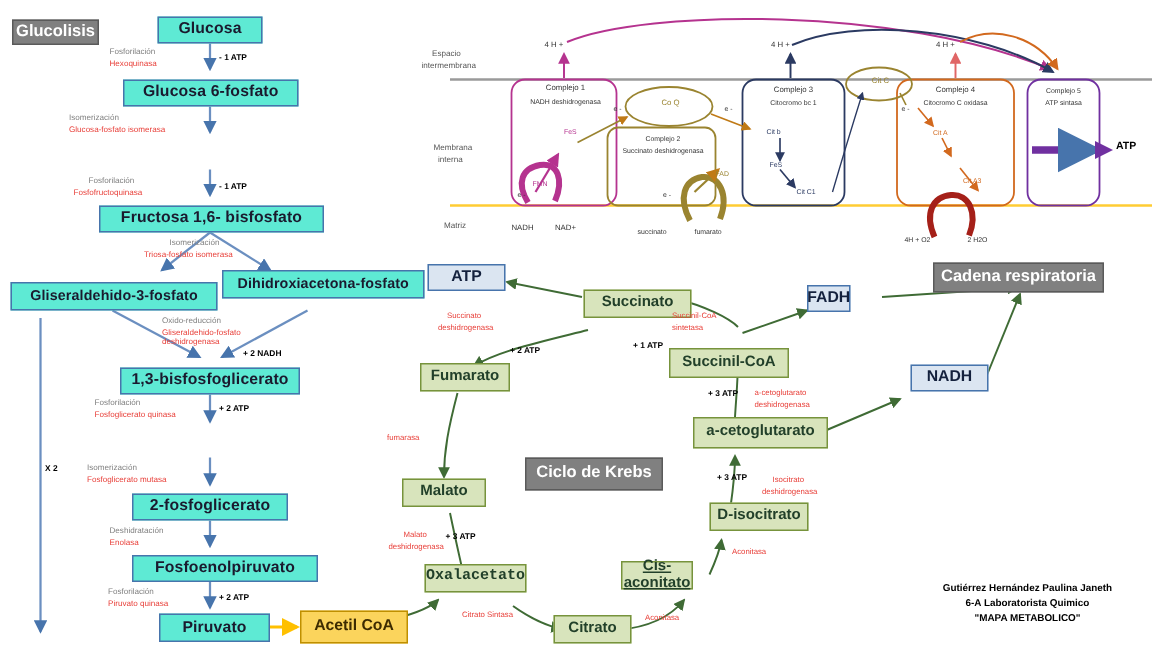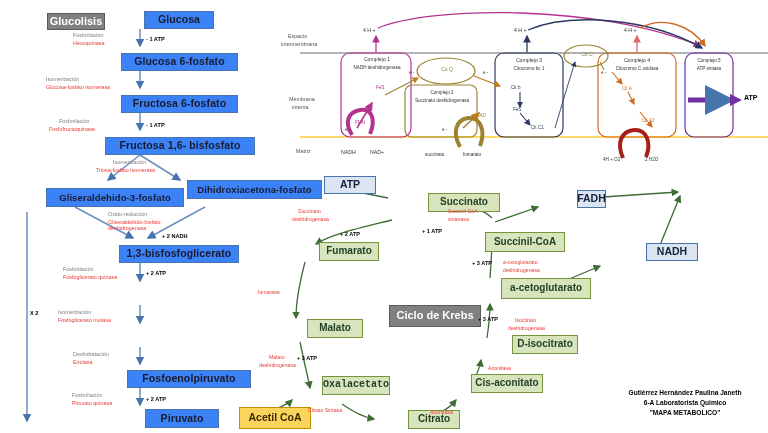--- a/index.html
+++ b/index.html
@@ -3,24 +3,24 @@
 <meta charset="utf-8">
 <style>
   html,body{margin:0;padding:0;background:#ffffff;}
   body{width:768px;height:433px;position:relative;overflow:hidden;
        font-family:"Liberation Sans", sans-serif;}
   .stage{position:relative;width:768px;height:433px;}
 
   
   .node{position:absolute;box-sizing:border-box;display:flex;
         align-items:center;justify-content:center;text-align:center;
-        line-height:1.05;margin-left:39px;}
-
-  
-  .blue{background:#3b82f6;border:1px solid #4774ac;color:#1a1a2e;
+        line-height:1.05;}
+
+  
+  .blue{background:#5eead4;border:1px solid #4774ac;color:#1a1a2e;
         font-size:10.5px;font-weight:600;letter-spacing:.1px;}
   .blue.sm{font-size:9.5px;}
 
   
   .green{background:#d8e4bc;border:1px solid #77933c;color:#22402a;
          font-size:10px;font-weight:600;}
 
   
   .lblue{background:#dbe5f1;border:1px solid #4774ac;color:#14213d;
          font-size:10.5px;font-weight:700;}
@@ -166,25 +166,25 @@
     <path d="M623,158 C616,142 622,131 634,130 C646,129 652,142 646,157" stroke="#a52019" stroke-width="4" fill="none"></path>
 
     <line x1="688" y1="100" x2="730" y2="100" stroke="#7030a0" stroke-width="5" marker-end="url(#ab)"></line>
     <polygon points="730,94 742,100 730,106" fill="#7030a0"></polygon>
   </svg>
 
   <div class="node gray" style="left:8px;top:13px;width:58px;height:17px;">Glucolisis</div>
 
   <div class="node blue" style="left:105px;top:11px;width:70px;height:18px;">Glucosa</div>
   <div class="node blue" style="left:82px;top:53px;width:117px;height:18px;">Glucosa 6-fosfato</div>
-  <div class="node blue" style="left:82px;top:95px;width:117px;height:18px;">Fructosa 6-fosfato</div>
   <div class="node blue" style="left:66px;top:137px;width:150px;height:18px;">Fructosa 1,6- bisfosfato</div>
   <div class="node blue sm" style="left:7px;top:188px;width:138px;height:19px;">Gliseraldehido-3-fosfato</div>
   <div class="node blue sm" style="left:148px;top:180px;width:135px;height:19px;">Dihidroxiacetona-fosfato</div>
   <div class="node blue" style="left:80px;top:245px;width:120px;height:18px;">1,3-bisfosfoglicerato</div>
+  <div class="node blue" style="left:88px;top:329px;width:104px;height:18px;">2-fosfoglicerato</div>
   <div class="node blue" style="left:88px;top:370px;width:124px;height:18px;">Fosfoenolpiruvato</div>
   <div class="node blue" style="left:106px;top:409px;width:74px;height:19px;">Piruvato</div>
 
   <div class="lbl lbl-gray" style="left:73px;top:32px;">Fosforilación</div>
   <div class="lbl lbl-red" style="left:73px;top:40px;">Hexoquinasa</div>
   <div class="lbl lbl-blk" style="left:146px;top:36px;">- 1 ATP</div>
 
   <div class="lbl lbl-gray" style="left:46px;top:76px;">Isomerización</div>
   <div class="lbl lbl-red" style="left:46px;top:84px;">Glucosa-fosfato isomerasa</div>
 
@@ -217,21 +217,21 @@
 
   <div class="node orange" style="left:200px;top:407px;width:72px;height:22px;">Acetil CoA</div>
 
   <div class="node gray" style="left:350px;top:305px;width:92px;height:22px;font-size:11px;">Ciclo de Krebs</div>
 
   <div class="node green" style="left:389px;top:193px;width:72px;height:19px;">Succinato</div>
   <div class="node green" style="left:280px;top:242px;width:60px;height:19px;">Fumarato</div>
   <div class="node green" style="left:268px;top:319px;width:56px;height:19px;">Malato</div>
   <div class="node green" style="left:283px;top:376px;width:68px;height:19px;font-family:Liberation Mono, monospace;">Oxalacetato</div>
   <div class="node green" style="left:369px;top:410px;width:52px;height:19px;">Citrato</div>
-  <div class="node green" style="left:432px;top:374px;width:72px;height:19px;">Cis-aconitato</div>
+  <div class="node green" style="left:414px;top:374px;width:48px;height:19px;text-decoration:underline;">Cis-aconitato</div>
   <div class="node green" style="left:473px;top:335px;width:66px;height:19px;">D-isocitrato</div>
   <div class="node green" style="left:462px;top:278px;width:90px;height:21px;">a-cetoglutarato</div>
   <div class="node green" style="left:446px;top:232px;width:80px;height:20px;">Succinil-CoA</div>
 
   <div class="lbl lbl-red-k" style="left:298px;top:209px;">Succinato</div>
   <div class="lbl lbl-red-k" style="left:292px;top:217px;">deshidrogenasa</div>
   <div class="lbl lbl-red-k" style="left:258px;top:290px;">fumarasa</div>
   <div class="lbl lbl-red-k" style="left:269px;top:355px;">Malato</div>
   <div class="lbl lbl-red-k" style="left:259px;top:363px;">deshidrogenasa</div>
   <div class="lbl lbl-red-k" style="left:308px;top:408px;">Citrato Sintasa</div>
@@ -246,20 +246,21 @@
 
   <div class="lbl lbl-blk" style="left:340px;top:231px;">+ 2 ATP</div>
   <div class="lbl lbl-blk" style="left:422px;top:228px;">+ 1 ATP</div>
   <div class="lbl lbl-blk" style="left:297px;top:355px;">+ 3 ATP</div>
   <div class="lbl lbl-blk" style="left:478px;top:316px;">+ 3 ATP</div>
   <div class="lbl lbl-blk" style="left:472px;top:260px;">+ 3 ATP</div>
 
   <div class="node lblue" style="left:285px;top:176px;width:52px;height:18px;">ATP</div>
   <div class="node lblue" style="left:538px;top:190px;width:29px;height:18px;">FADH</div>
   <div class="node lblue" style="left:607px;top:243px;width:52px;height:18px;">NADH</div>
+  <div class="node gray" style="left:622px;top:175px;width:114px;height:20px;">Cadena respiratoria</div>
 
   <div class="lbl lbl-side" style="left:288px;top:33px;">Espacio</div>
   <div class="lbl lbl-side" style="left:281px;top:41px;">intermembrana</div>
   <div class="lbl lbl-side" style="left:289px;top:96px;">Membrana</div>
   <div class="lbl lbl-side" style="left:292px;top:104px;">interna</div>
   <div class="lbl lbl-side" style="left:296px;top:148px;">Matriz</div>
 
   <div class="lbl lbl-etc" style="left:352px;top:57px;width:50px;">Complejo 1</div>
   <div class="lbl lbl-etc-s" style="left:342px;top:65px;width:70px;">NADH deshidrogenasa</div>
 

